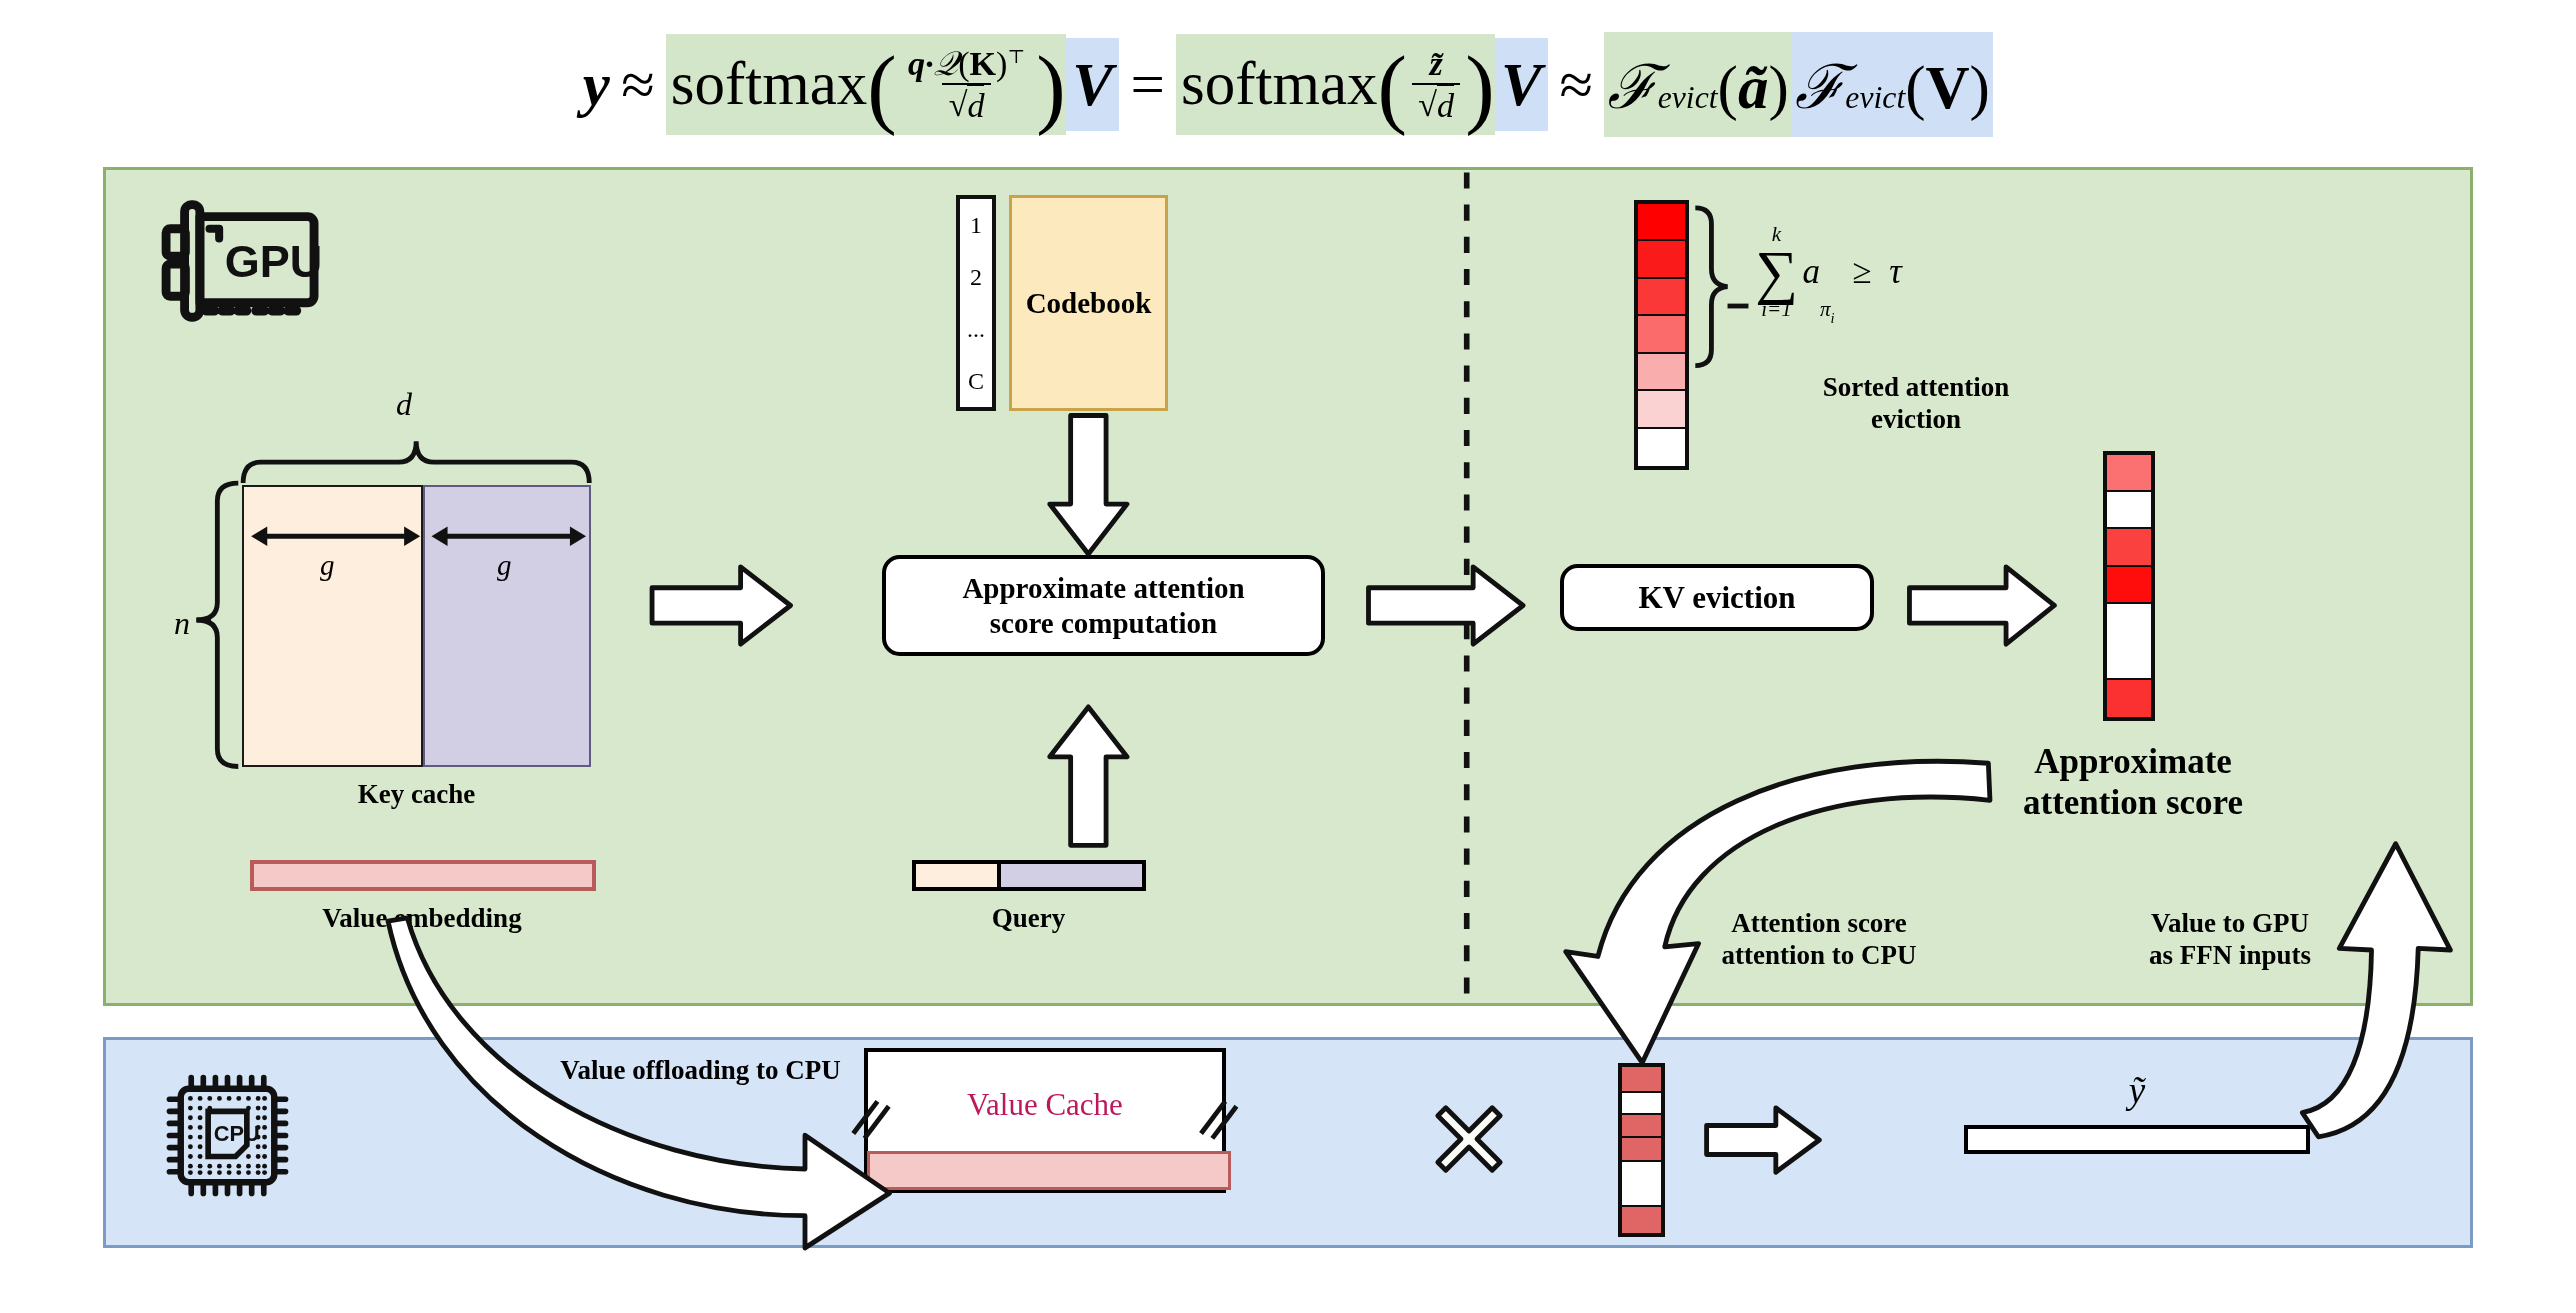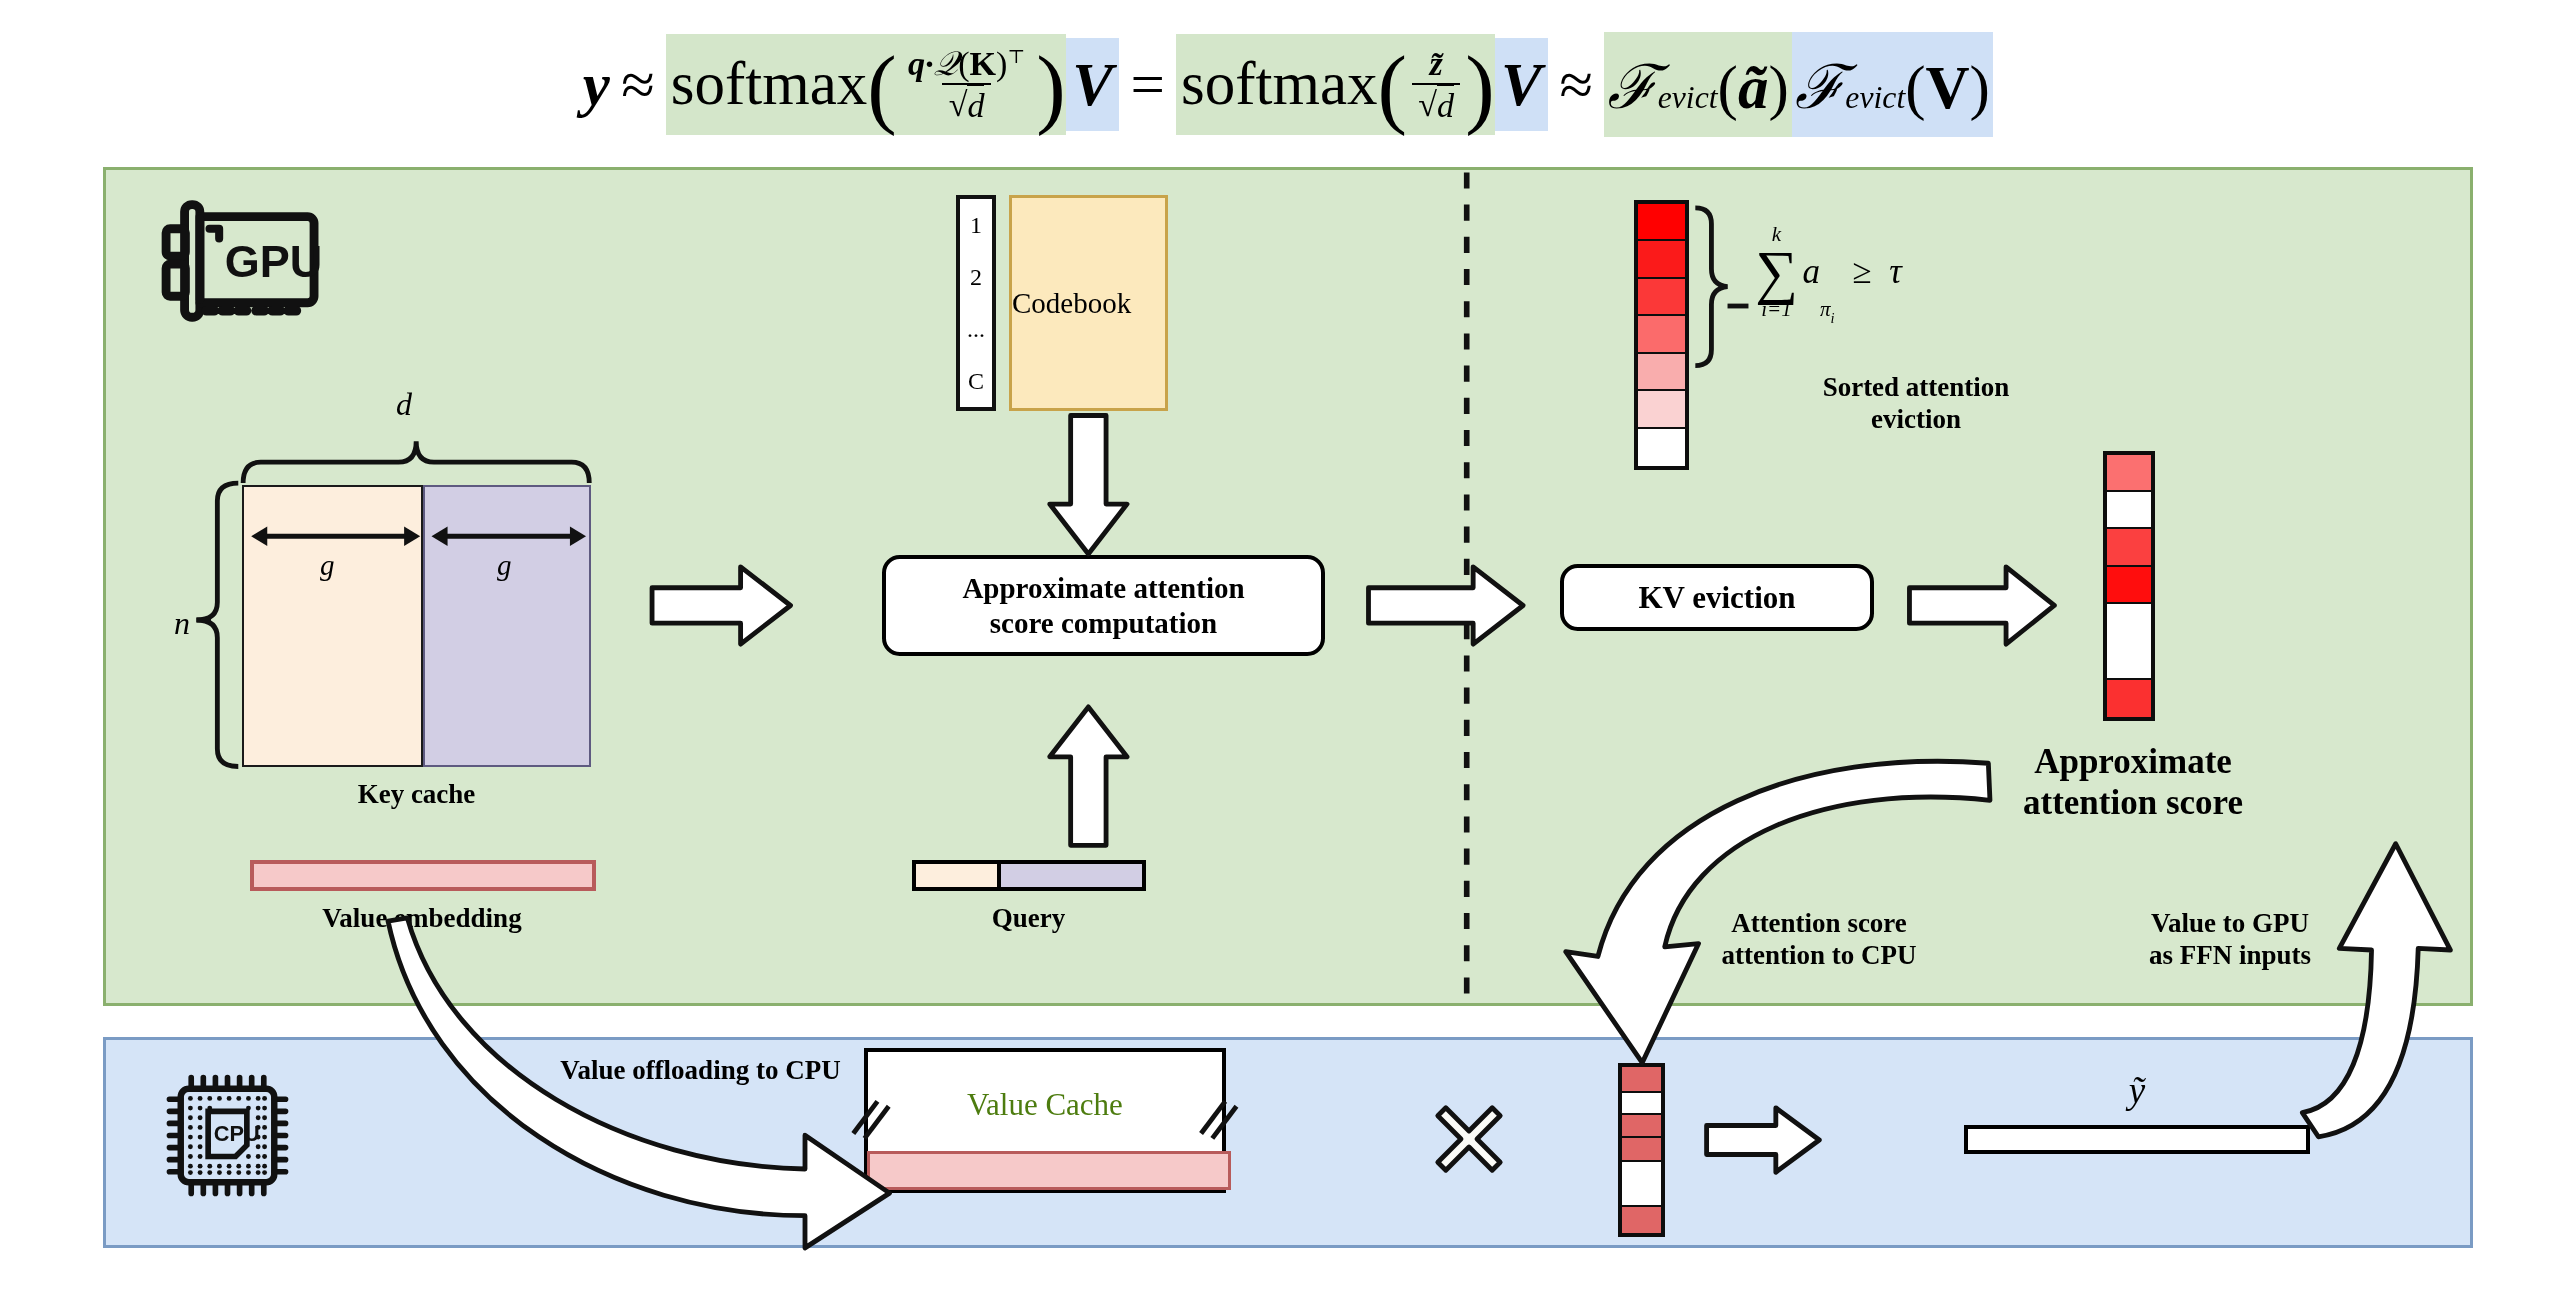--- a/index.html
+++ b/index.html
@@ -45,41 +45,41 @@
   #kc-right{left:423px;top:485px;width:168px;height:282px;
             background:#d2cee4;border:2.4px solid #5e5a80;box-sizing:border-box;}
 
   
   #cb-index{left:956px;top:195px;width:40px;height:216px;background:#fff;
             border:4px solid #111;box-sizing:border-box;display:flex;
             flex-direction:column;align-items:center;justify-content:space-around;
             font-size:24px;color:#000;}
   #cb-main{left:1009px;top:195px;width:159px;height:216px;background:#fce9bd;
            border:3.2px solid #c8a34a;box-sizing:border-box;display:flex;
-           align-items:center;font-weight:normal;font-size:29px;}
+           align-items:center;justify-content:center;font-weight:bold;font-size:29px;}
 
   
   .heatbar{border:4px solid #0d0d0d;box-sizing:border-box;display:flex;
            flex-direction:column;background:#fff;}
   .heatbar .cell{width:100%;border-bottom:2.4px solid #0d0d0d;box-sizing:border-box;}
   .heatbar .cell:last-child{border-bottom:none;}
 
   
   #q-left{left:912px;top:860px;width:89px;height:31px;background:#fdeedd;
           border:4px solid #000;box-sizing:border-box;}
   #q-right{left:1001px;top:860px;width:145px;height:31px;background:#d2cee4;
            border:4px solid #000;border-left:none;box-sizing:border-box;}
   #value-emb{left:250px;top:860px;width:346px;height:31px;background:#f6c9c9;
              border:4px solid #b85b5b;box-sizing:border-box;}
 
   
   #vcache{left:864px;top:1048px;width:362px;height:145px;background:#fff;
           border:4px solid #000;box-sizing:border-box;position:absolute;}
   #vcache-label{position:absolute;left:0;top:35px;width:100%;text-align:center;
-                font-size:31px;color:#4d7c0f;}
+                font-size:31px;color:#be185d;}
   #vcache-band{position:absolute;left:-0.8px;bottom:-0.8px;width:364px;height:39px;
                background:#f6c9c9;border:3.2px solid #b85b5b;box-sizing:border-box;}
   #ytilde-bar{left:1964px;top:1125px;width:346px;height:29px;background:#fff;
               border:4px solid #000;box-sizing:border-box;}
 
   svg{display:block;overflow:visible;}
   #overlay{position:absolute;left:0;top:0;width:2576px;height:1314px;
            pointer-events:none;}
 </style>
 </head>

